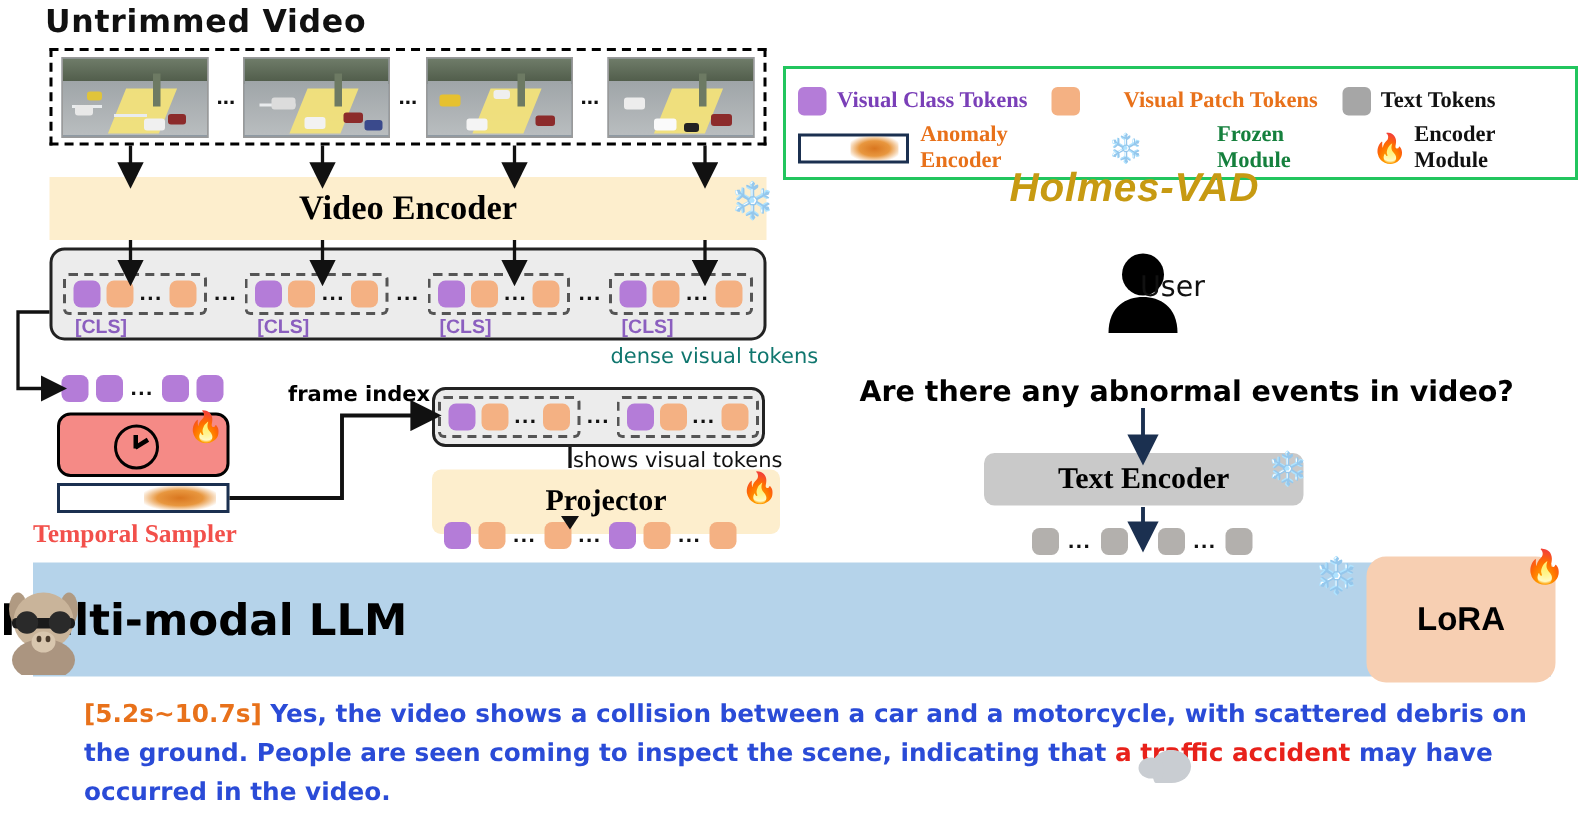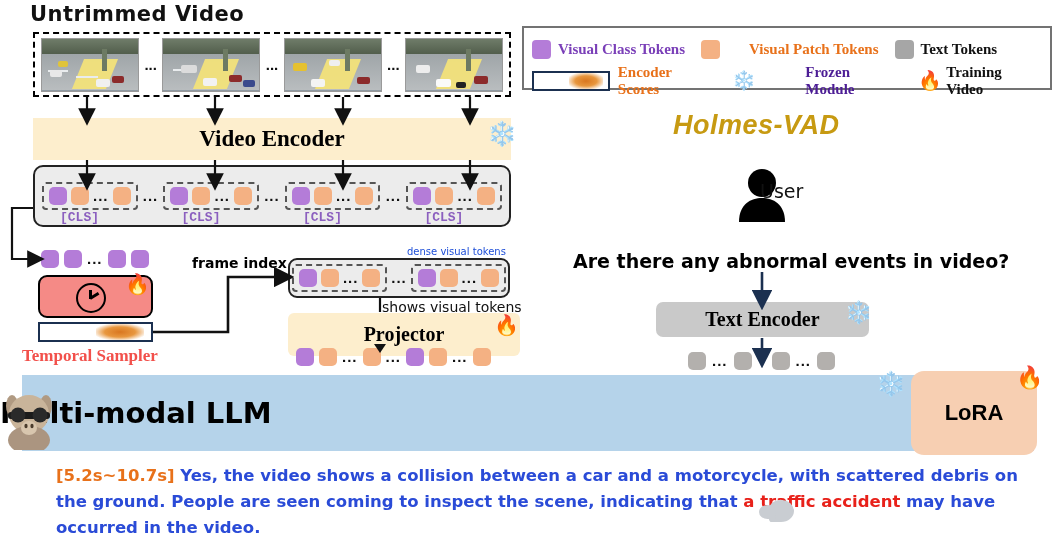--- a/index.html
+++ b/index.html
@@ -45,25 +45,25 @@
   #video-encoder .lbl{font-family:"Liberation Serif",serif;font-weight:700;
       font-size:23px;color:#000;}
 
   
   #dense-box{left:33px;top:165px;width:478px;height:62px;background:#ececec;
       border:2px solid #222;border-radius:10px;box-sizing:border-box;
       display:flex;align-items:center;justify-content:space-between;
       padding:0 7px;}
   .grp{border:2px dashed #555;border-radius:4px;padding:3px 5px;
        display:flex;align-items:center;gap:4px;position:relative;}
-  .cls-lbl{position:absolute;left:16px;top:26px;font-size:13px;color:#8b5fbf;
-       font-family:Liberation Mono, monospace;font-weight:600;}
-
-  #dense-label{left:407px;top:230px;font-size:10px;color:#1d4ed8;
-      font-family:"DejaVu Sans",sans-serif;margin-top:16px;}
+  .cls-lbl{position:absolute;left:6px;top:26px;font-size:13px;color:#8b5fbf;
+       font-family:Liberation Sans, sans-serif;font-weight:600;}
+
+  #dense-label{left:407px;top:230px;font-size:14px;color:#0f766e;
+      font-family:"DejaVu Sans",sans-serif;}
 
   
   #cls-row{left:41px;top:250px;display:flex;align-items:center;gap:5px;}
 
   
   #sampler-box{left:38px;top:275px;width:115px;height:43px;background:#f58a86;
       border:2.5px solid #000;border-radius:9px;box-sizing:border-box;}
   #clock{left:76px;top:283px;width:26px;height:26px;border:2.5px solid #000;
       border-radius:50%;}
   #clock .h1{position:absolute;left:11px;top:5px;width:2.5px;height:9px;
@@ -91,21 +91,21 @@
 
   
   #projector{left:288px;top:313px;width:232px;height:43px;background:#fdeecd;
       border-radius:6px;display:flex;align-items:center;justify-content:center;}
   #projector .lbl{font-family:"Liberation Serif",serif;font-weight:700;
       font-size:20px;color:#000;}
   #proj-fire{left:494px;top:313px;font-size:20px;}
   #proj-out-row{left:296px;top:348px;display:flex;align-items:center;gap:5px;}
 
   
-  #legend{left:522px;top:26px;width:530px;height:64px;border:2px solid #737373;
+  #legend{left:522px;top:44px;width:530px;height:76px;border:2px solid #22c55e;
       box-sizing:border-box;background:#fff;padding:6px 8px;}
   .leg-row{display:flex;align-items:center;height:31px;}
   .leg-item{display:flex;align-items:center;margin-right:16px;}
   .leg-sq{width:19px;height:19px;border-radius:4px;margin-right:7px;}
   .leg-txt{font-family:"Liberation Serif",serif;font-weight:700;font-size:15px;}
   #leg-anom-bar{width:78px;height:20px;border:2.5px solid #1b3050;
       position:relative;background:#fff;margin-right:8px;box-sizing:border-box;}
   #leg-anom-bar .glow{position:absolute;left:48%;top:0;width:46%;height:100%;
       background:radial-gradient(ellipse at center,#d9761f 0%,#e8973f 45%,rgba(255,255,255,0) 82%);}
 
@@ -317,29 +317,29 @@
     <div class="leg-item" style="margin-right:0;">
       <span class="leg-sq" style="background:#a6a6a6;"></span>
       <span class="leg-txt" style="color:#111;">Text Tokens</span>
     </div>
   </div>
   <div class="leg-row">
     <div class="leg-item">
       <div id="leg-anom-bar">
           <div class="glow"></div>
         </div>
-      <span class="leg-txt" style="color:#e8711a;">Encoder Scores</span>
+      <span class="leg-txt" style="color:#e8711a;">Anomaly Encoder</span>
     </div>
     <div class="leg-item">
       <span style="font-size:19px;margin-right:2px;">❄️</span>
-      <span class="leg-txt" style="color:#4c1d95;margin-left:47px;">Frozen  Module</span>
+      <span class="leg-txt" style="color:#15803d;margin-left:47px;">Frozen  Module</span>
     </div>
     <div class="leg-item" style="margin-right:0;">
       <span style="font-size:19px;margin-right:4px;">🔥</span>
-      <span class="leg-txt" style="color:#111;">Training  Video</span>
+      <span class="leg-txt" style="color:#111;">Encoder  Module</span>
     </div>
   </div>
 </div>
 
 <div class="abs" id="title">Holmes-VAD</div>
 
 <svg class="abs" id="user-ico" viewBox="0 0 50 54">
   <circle cx="25" cy="15" r="14" fill="#000"></circle>
   <path d="M2 54 C2 36 14 30 25 30 C36 30 48 36 48 54 Z" fill="#000"></path>
 </svg>

